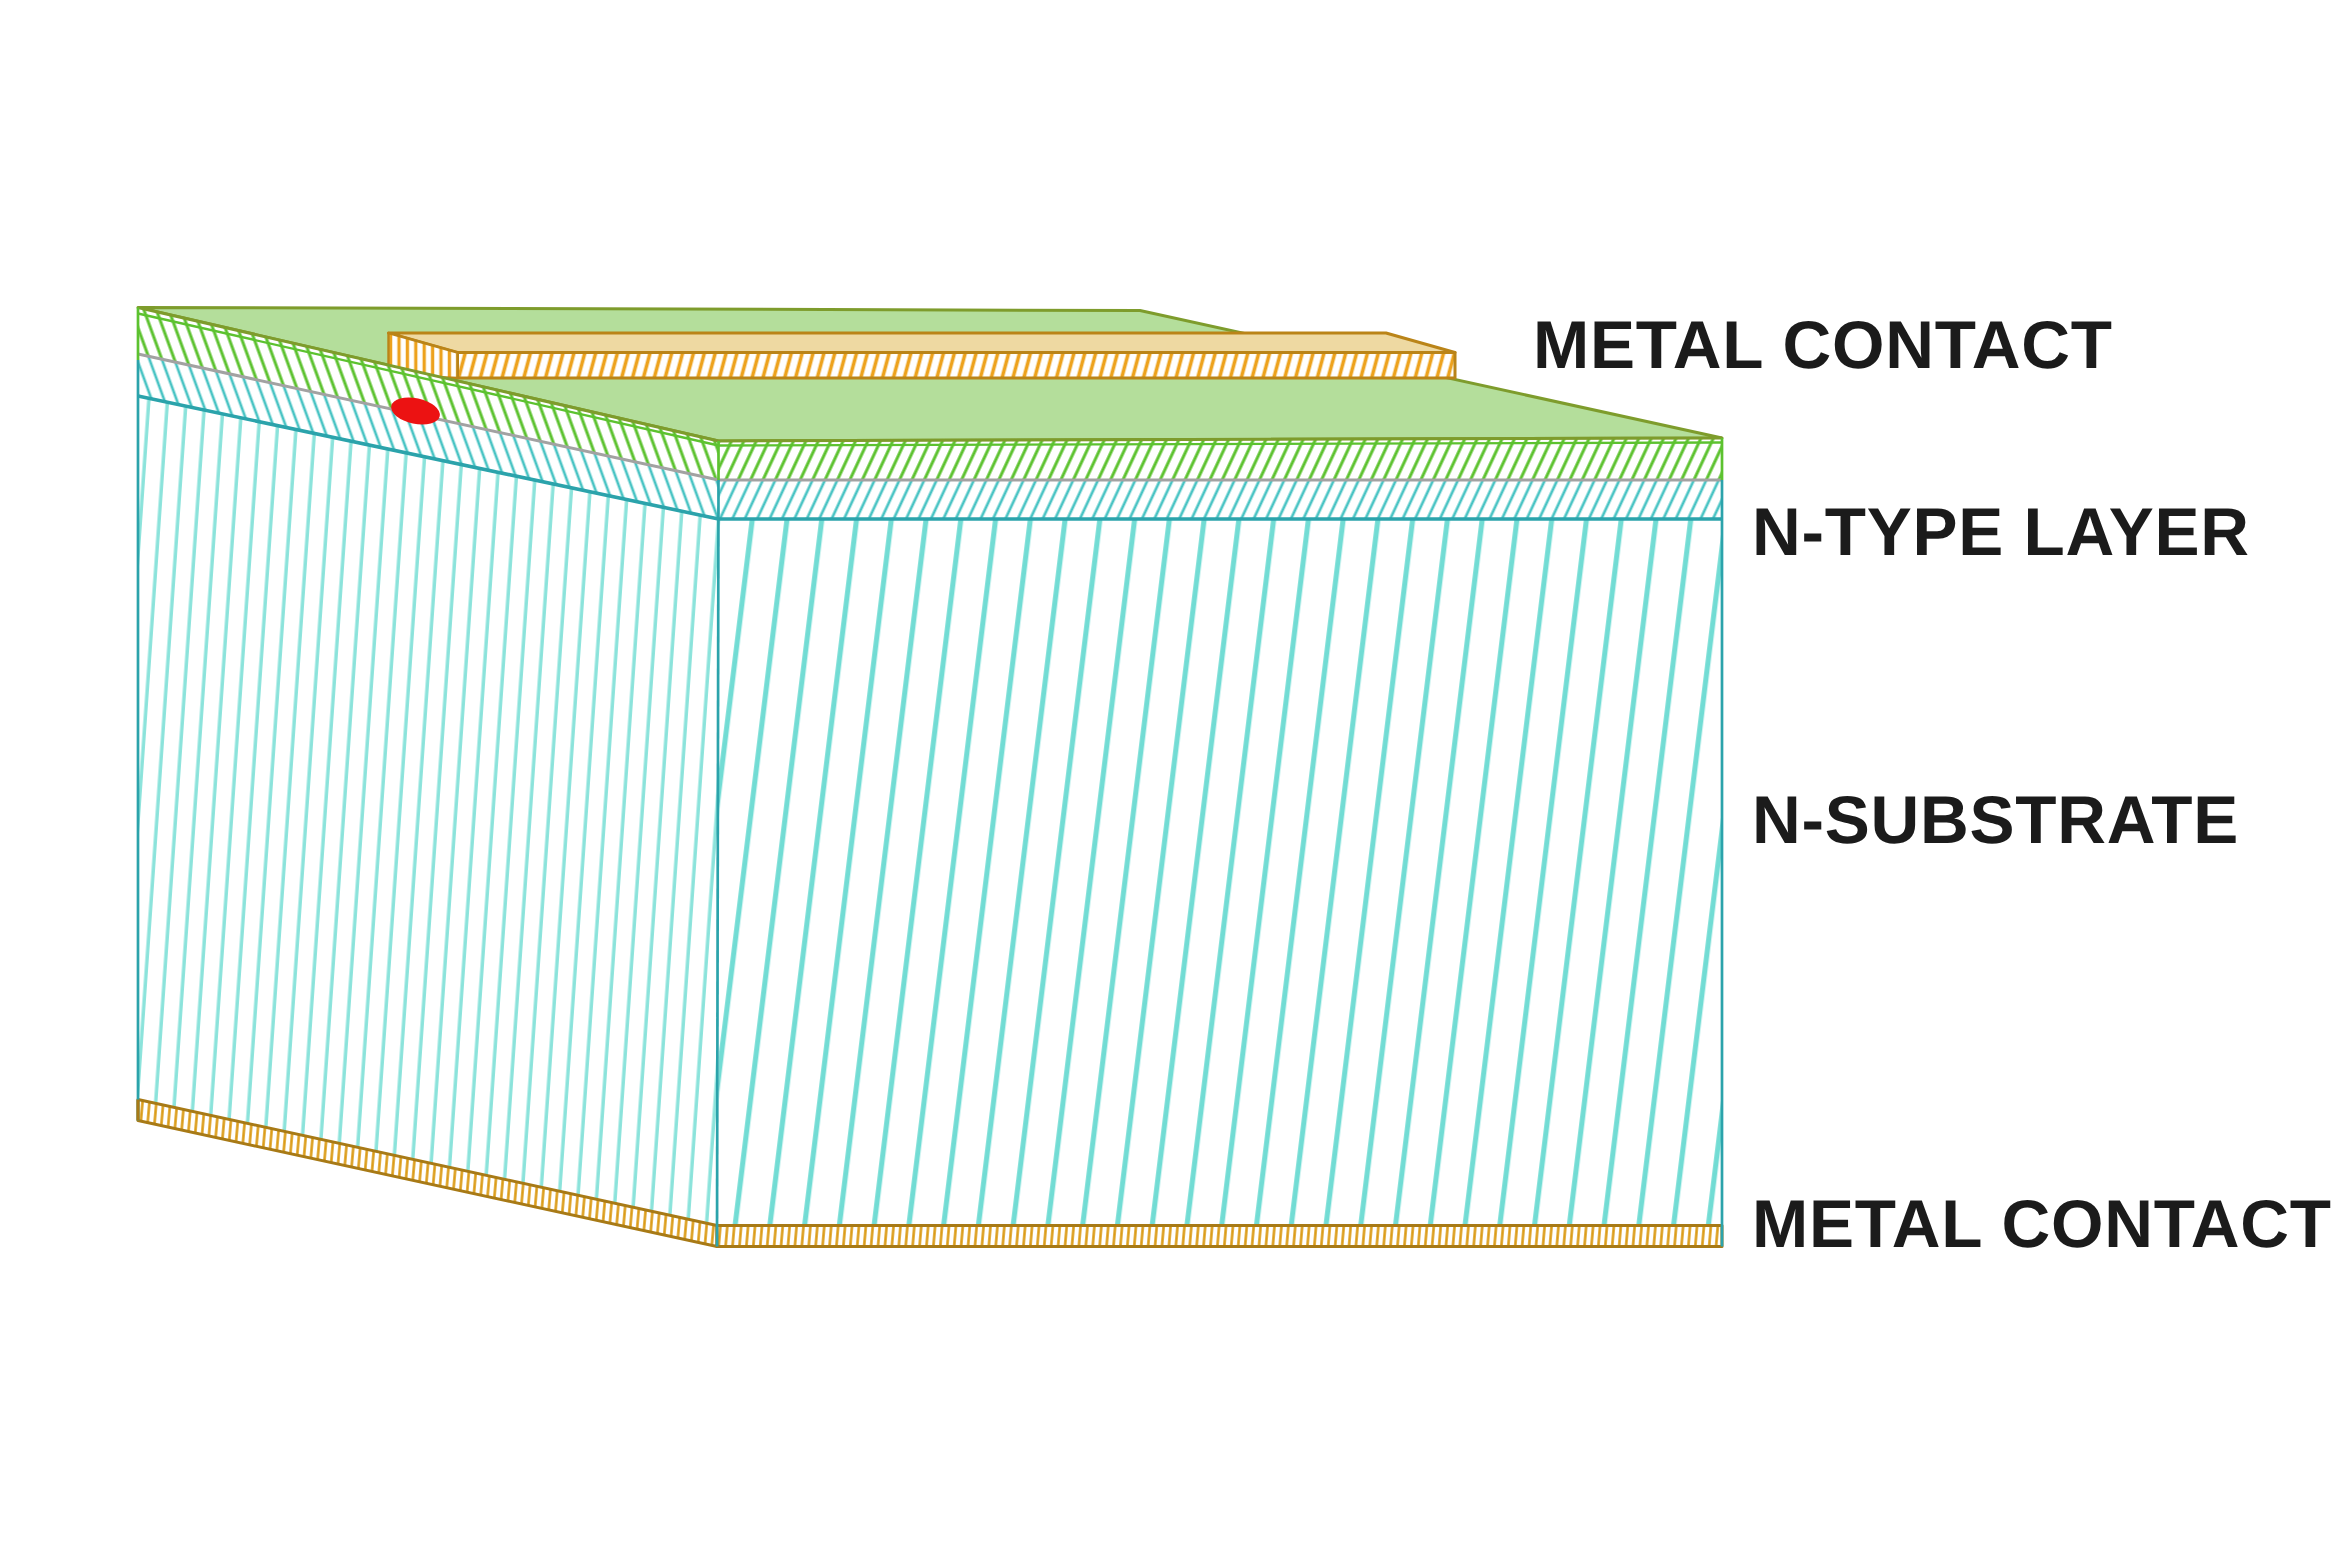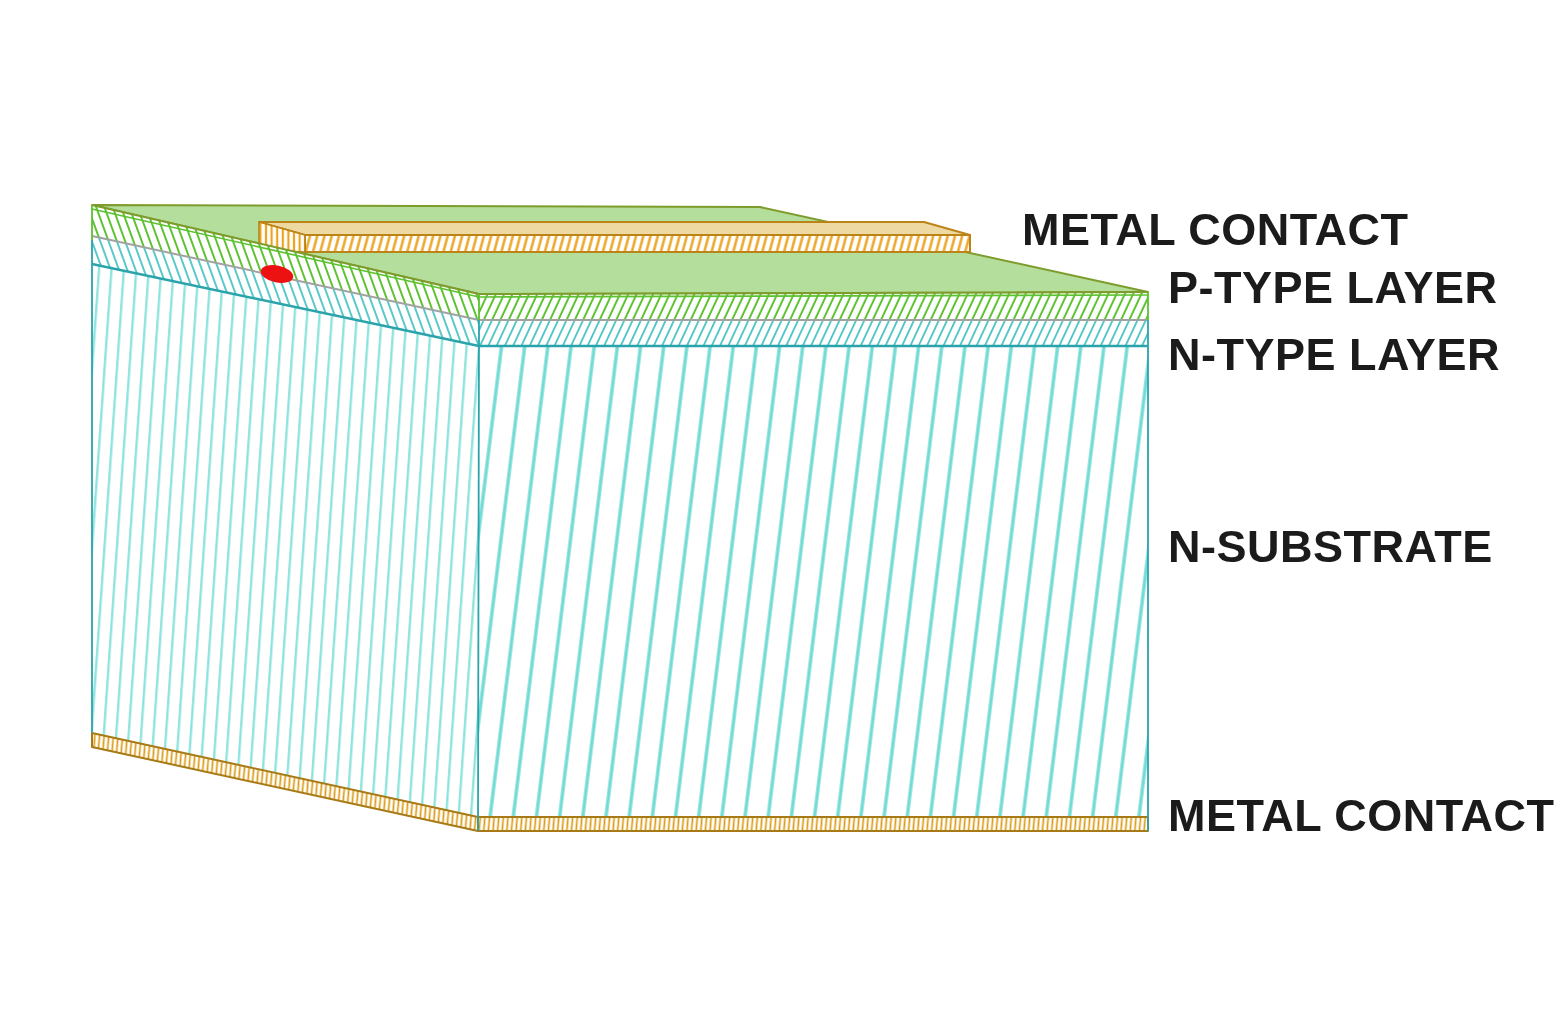--- a/index.html
+++ b/index.html
@@ -119,17 +119,16 @@
       <line x1="479" y1="294" x2="479" y2="320" stroke="var(--green-hatch,#5CC22F)" stroke-width="1.8"></line>
       <line x1="479" y1="320" x2="478" y2="831" stroke="var(--substrate-border,#2BA3AB)" stroke-width="1.8"></line>
       <line x1="1148" y1="292" x2="1148" y2="320" stroke="var(--green-hatch,#5CC22F)" stroke-width="1.8"></line>
       <line x1="1148" y1="320" x2="1148" y2="831" stroke="var(--substrate-border,#2BA3AB)" stroke-width="1.8"></line>
     </g>
 
     <ellipse cx="277" cy="274" rx="16.5" ry="8.5" fill="var(--junction-dot-red,#EC1212)" transform="rotate(12 277 274)"></ellipse>
   </svg>
 
   <div class="lbl lbl-metal-top">METAL CONTACT</div>
-  <div class="lbl lbl-p-type">P-TYPE LAYER</div>
   <div class="lbl lbl-n-substrate">N-SUBSTRATE</div>
   <div class="lbl lbl-n-type">N-TYPE LAYER</div>
   <div class="lbl lbl-metal-bottom">METAL CONTACT</div>
 </div>
 
 </body></html>

